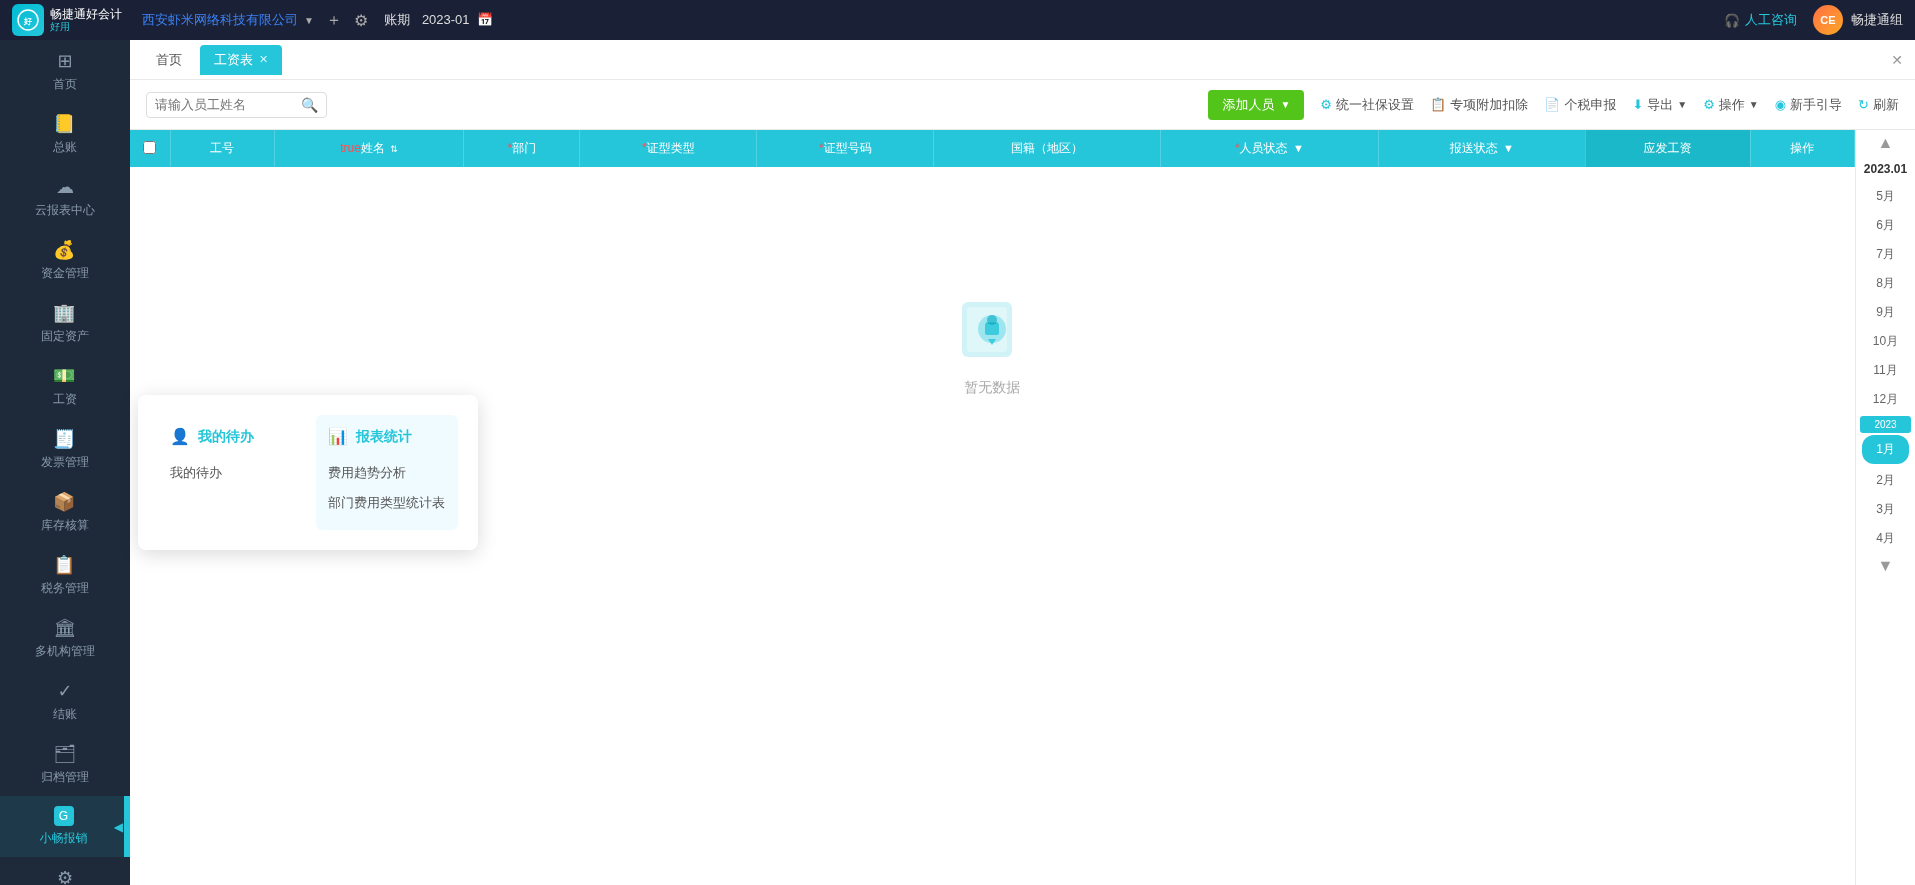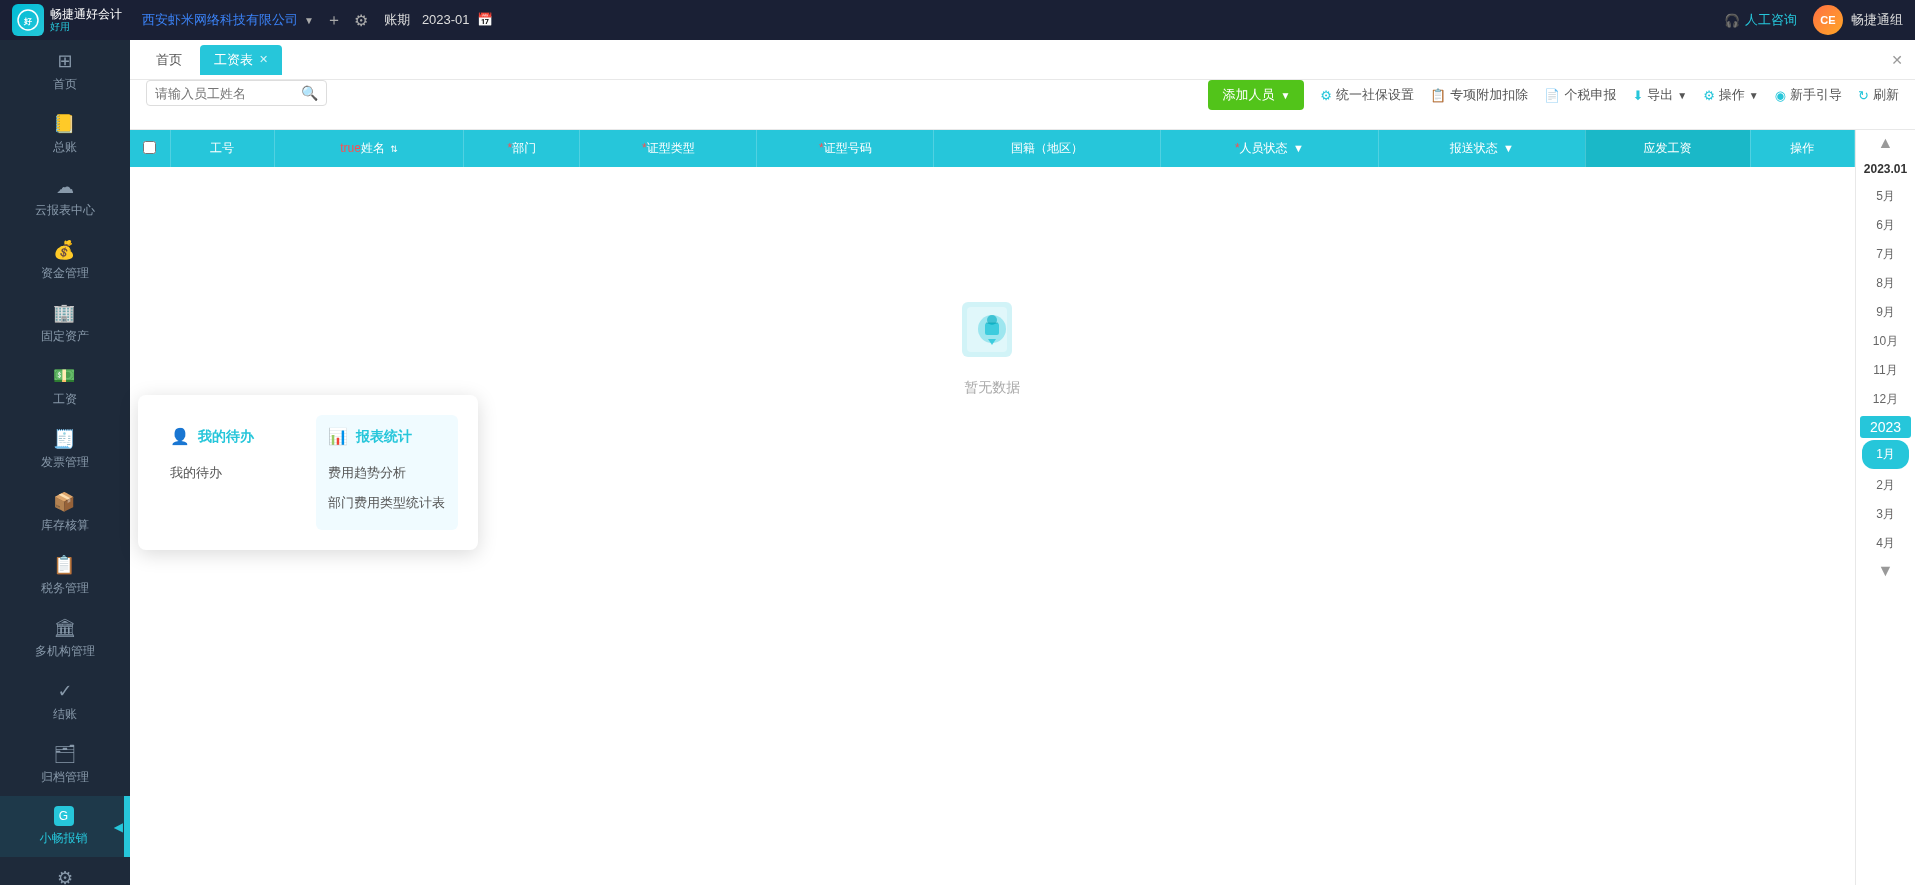--- a/index.html
+++ b/index.html
@@ -30,21 +30,21 @@
 
     
     .tabs-bar { height: 40px; background: white; display: flex; align-items: center; padding: 0 12px; border-bottom: 1px solid #e8e8e8; gap: 4px; flex-shrink: 0; }
     .tab-item { padding: 6px 14px; border-radius: 4px 4px 0 0; cursor: pointer; font-size: 13px; display: flex; align-items: center; gap: 6px; }
     .tab-item.home { color: #555; }
     .tab-item.active { background: #26c6da; color: white; }
     .tab-close { font-size: 11px; cursor: pointer; opacity: 0.8; }
     .tab-close-right { margin-left: auto; cursor: pointer; color: #999; font-size: 14px; }
 
     
-    .toolbar { height: 50px; background: white; display: flex; align-items: flex-start; padding: 0 16px; gap: 16px; border-bottom: 1px solid #e8e8e8; flex-shrink: 0; }
+    .toolbar { height: 50px; background: white; display: flex; align-items: center; padding: 0 16px; gap: 16px; border-bottom: 1px solid #e8e8e8; flex-shrink: 0; }
     .search-input { display: flex; align-items: center; border: 1px solid #ddd; border-radius: 4px; padding: 4px 8px; gap: 6px; }
     .search-input input { border: none; outline: none; font-size: 13px; color: #999; width: 140px; }
     .search-icon { color: #999; font-size: 14px; }
     .toolbar-right { margin-left: auto; display: flex; align-items: center; gap: 16px; }
     .add-btn { background: #52c41a; color: white; border: none; border-radius: 4px; padding: 6px 14px; cursor: pointer; font-size: 13px; display: flex; align-items: center; gap: 6px; }
     .add-btn .arrow { font-size: 10px; }
     .toolbar-action { color: #555; font-size: 13px; cursor: pointer; display: flex; align-items: center; gap: 4px; white-space: nowrap; }
     .toolbar-action .icon { color: #26c6da; }
 
     
@@ -316,21 +316,21 @@
           <div class="timeline-nav">▲</div>
           <div class="timeline-year">2023.01</div>
           <div class="timeline-month">5月</div>
           <div class="timeline-month">6月</div>
           <div class="timeline-month">7月</div>
           <div class="timeline-month">8月</div>
           <div class="timeline-month">9月</div>
           <div class="timeline-month">10月</div>
           <div class="timeline-month">11月</div>
           <div class="timeline-month">12月</div>
-          <div style="background:#26c6da; color:white; font-size:14px; text-align:center; padding:3px; margin:2px 4px; border-radius:3px;">2023</div>
+          <div style="background:#26c6da; color:white; font-size:10px; text-align:center; padding:3px; margin:2px 4px; border-radius:3px;">2023</div>
           <div class="timeline-month active">1月</div>
           <div class="timeline-month">2月</div>
           <div class="timeline-month">3月</div>
           <div class="timeline-month">4月</div>
           <div class="timeline-nav">▼</div>
         </div>
       </div>
     </div>
   </div>
 </div>

